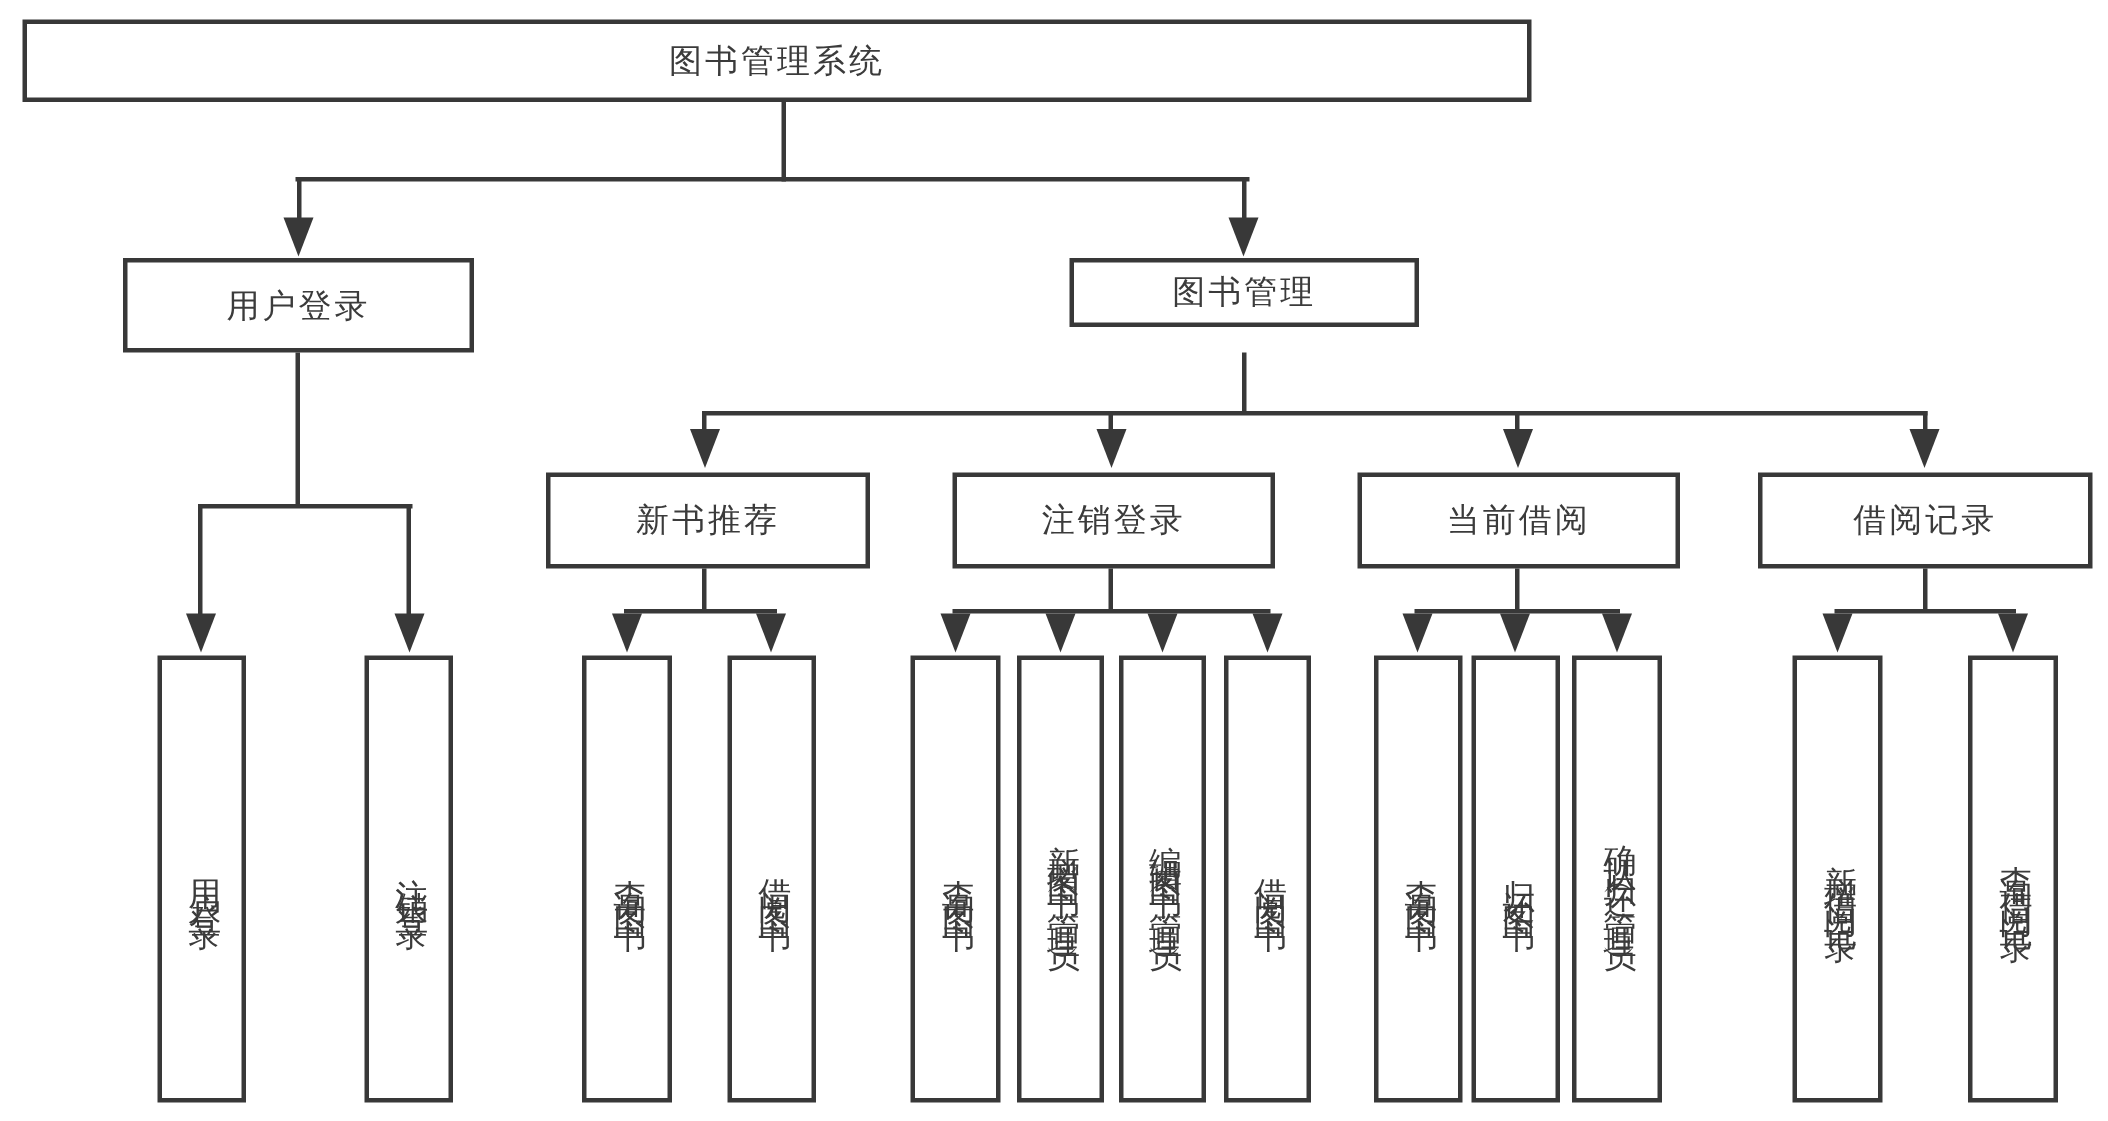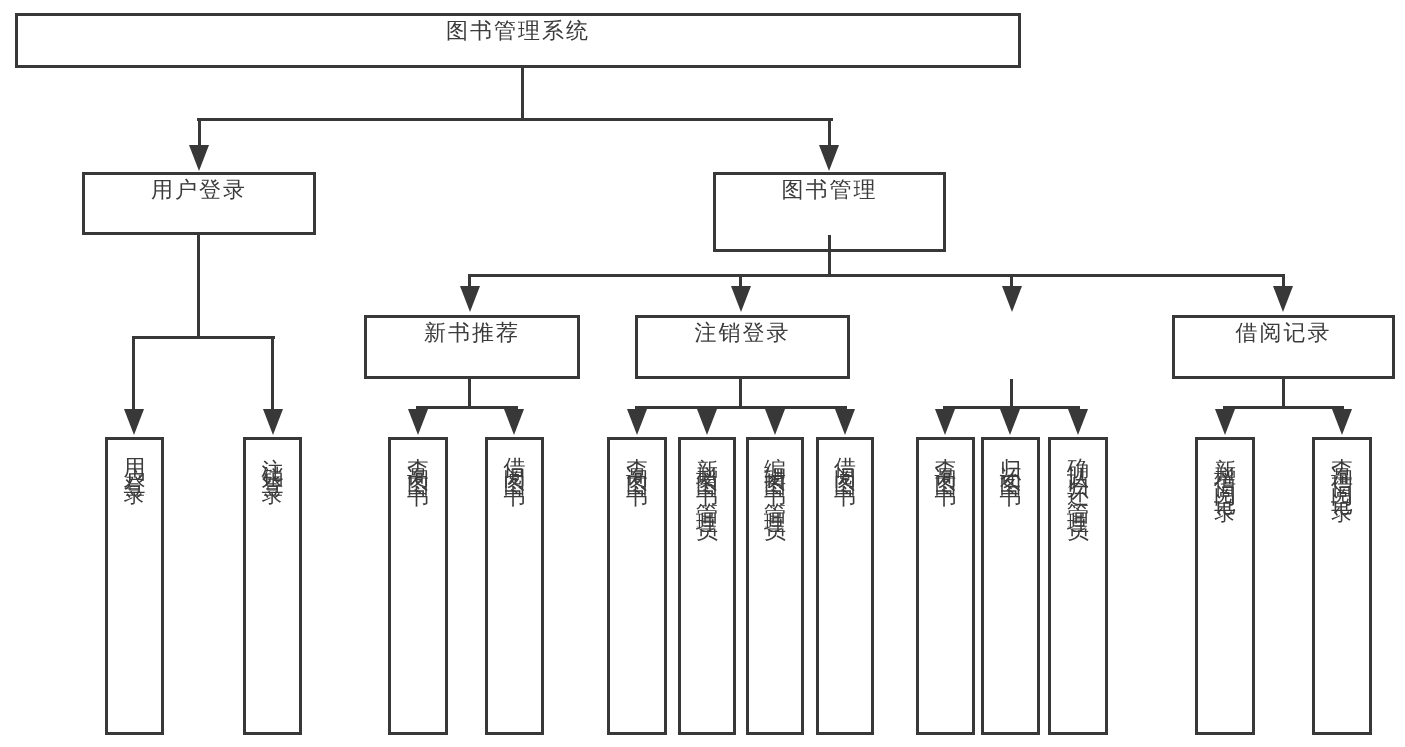--- a/index.html
+++ b/index.html
@@ -2,22 +2,22 @@
 <html><head>
 <meta charset="utf-8">
 <style>
   html,body{margin:0;padding:0;background:#ffffff;}
   .canvas{
     position:relative;width:1405px;height:747px;background:#ffffff;
     font-family:"Liberation Sans","DejaVu Sans",sans-serif;overflow:hidden;
   }
   .box{
     position:absolute;box-sizing:border-box;border:3px solid #383838;background:#ffffff;
-    display:flex;justify-content:center;
-    color:#3b3b3b;font-size:22px;letter-spacing:2px;white-space:nowrap;
+    display:flex;align-items:center;justify-content:center;
+    color:#3b3b3b;font-size:22px;letter-spacing:2px;white-space:nowrap;font-family:Liberation Mono, monospace;
   }
   .leafbox{letter-spacing:0;}
   .vtext{
     writing-mode:vertical-rl;text-orientation:mixed;
     letter-spacing:9px;line-height:1;font-size:22px;color:#3b3b3b;
   }
   .vline{position:absolute;width:3px;background:#383838;}
   .hline{position:absolute;height:3px;background:#383838;}
   .arr{
     position:absolute;width:0;height:0;
@@ -41,21 +41,21 @@
   <div class="vline" style="left:521px;top:67px;height:54px;"></div>
   <div class="hline" style="left:197px;top:118px;width:636px;"></div>
   <div class="vline" style="left:198px;top:118px;height:30px;"></div>
   <div class="arr" style="left:189px;top:145px;"></div>
   <div class="vline" style="left:828px;top:118px;height:30px;"></div>
   <div class="arr" style="left:819px;top:145px;"></div>
 
   <div class="box" style="left:82px;top:172px;width:234px;height:63px;">
     <span>用户登录</span>
   </div>
-  <div class="box" style="left:713px;top:172px;width:233px;height:80px;">
+  <div class="box" style="left:713px;top:172px;width:233px;height:46px;">
     <span>图书管理</span>
   </div>
 
   <div class="vline" style="left:197px;top:235px;height:102px;"></div>
   <div class="hline" style="left:132px;top:336px;width:143px;"></div>
   <div class="vline" style="left:132px;top:336px;height:76px;"></div>
   <div class="arr" style="left:124px;top:409px;"></div>
   <div class="vline" style="left:271px;top:336px;height:76px;"></div>
   <div class="arr" style="left:263px;top:409px;"></div>
 
@@ -68,20 +68,23 @@
   <div class="vline" style="left:1010px;top:274px;height:15px;"></div>
   <div class="arr" style="left:1002px;top:286px;"></div>
   <div class="vline" style="left:1282px;top:274px;height:15px;"></div>
   <div class="arr" style="left:1273px;top:286px;"></div>
 
   <div class="box" style="left:364px;top:315px;width:216px;height:64px;">
     <span>新书推荐</span>
   </div>
   <div class="box" style="left:635px;top:315px;width:215px;height:64px;">
     <span>注销登录</span>
+  </div>
+  <div class="box" style="left:905px;top:315px;width:215px;height:64px;">
+    <span>当前借阅</span>
   </div>
   <div class="box" style="left:1172px;top:315px;width:223px;height:64px;">
     <span>借阅记录</span>
   </div>
 
   <div class="vline" style="left:468px;top:379px;height:29px;"></div>
   <div class="hline" style="left:416px;top:406px;width:102px;"></div>
   <div class="arr" style="left:408px;top:409px;"></div>
   <div class="arr" style="left:504px;top:409px;"></div>
 

